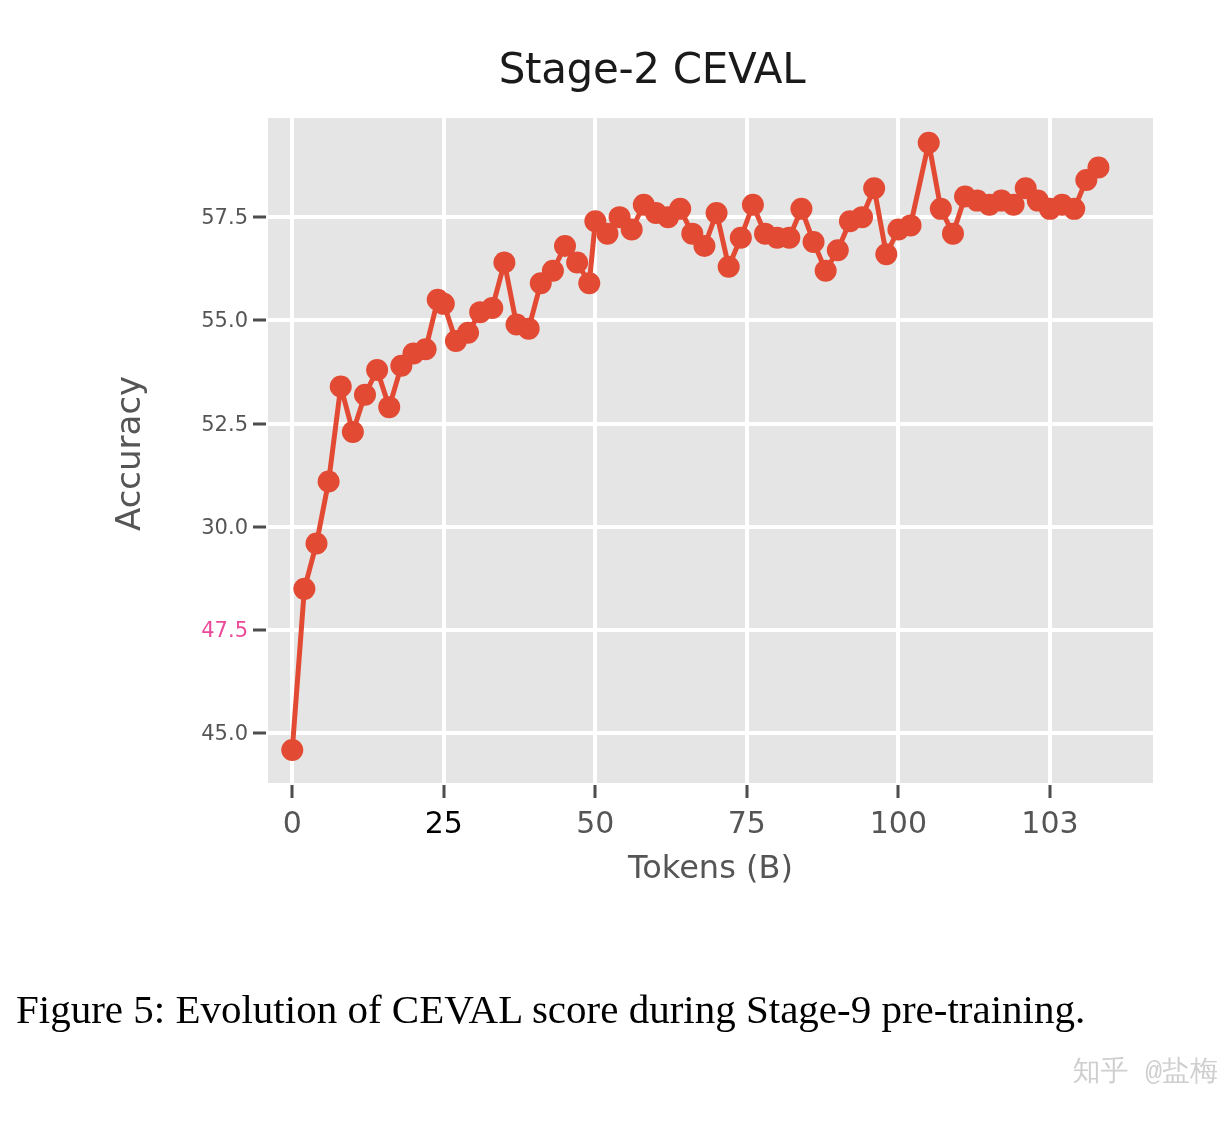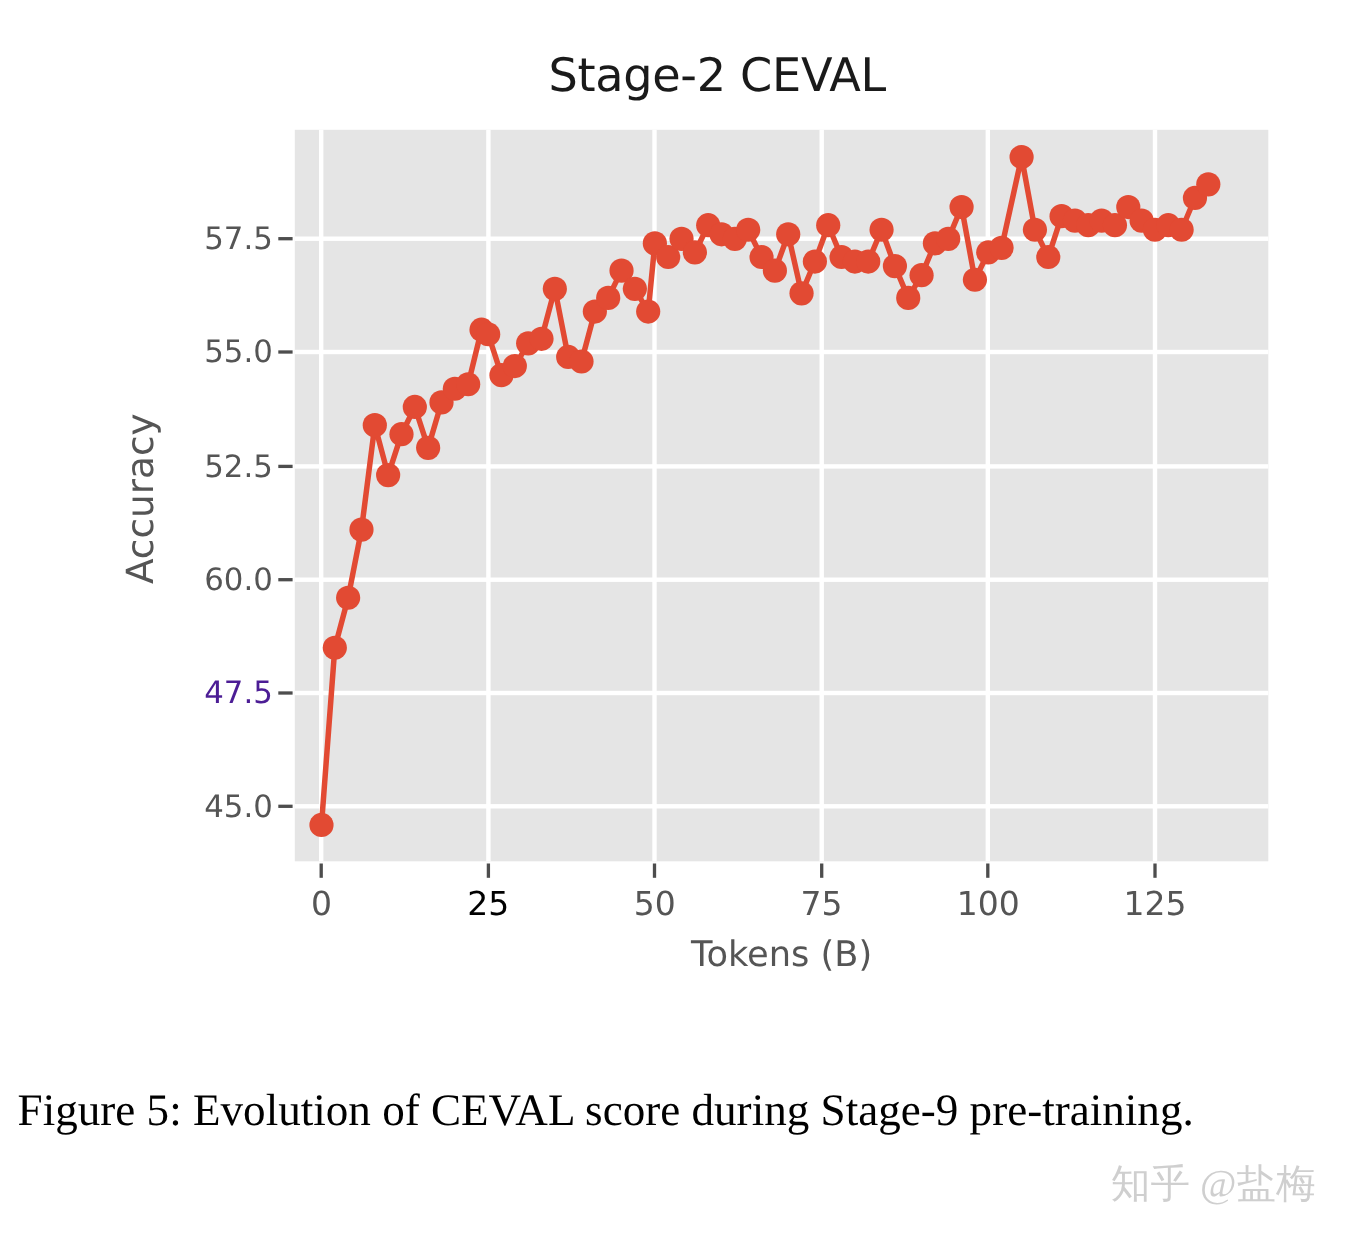--- a/index.html
+++ b/index.html
@@ -20,21 +20,21 @@
   }
   #gridlayer{position:absolute;left:0;top:0;width:100%;height:100%;}
   .gx{position:absolute;top:0;width:4px;height:100%;background:#ffffff;}
   .gy{position:absolute;left:0;height:4px;width:100%;background:#ffffff;}
 
   #series-svg{position:absolute;left:0;top:0;width:885px;height:665px;overflow:visible;}
 
   
   .ytick-label{
     position:absolute;right:0;width:120px;text-align:right;
-    font-size:28px;color:#555555;transform:translateY(-50%);
+    font-size:21px;color:#555555;transform:translateY(-50%);
     font-family:"DejaVu Sans",sans-serif;
   }
   .ytick-mark{position:absolute;width:13px;height:3px;background:#4d4d4d;transform:translateY(-50%);}
   .xtick-label{
     position:absolute;top:0;width:120px;text-align:center;
     font-size:30px;color:#555555;transform:translateX(-50%);
     font-family:"DejaVu Sans",sans-serif;
   }
   .xtick-mark{position:absolute;width:3px;height:13px;background:#4d4d4d;transform:translateX(-50%);}
 
@@ -47,61 +47,61 @@
     font-size:34px;color:#555555;font-family:"DejaVu Sans",sans-serif;
     transform-origin:left top;
   }
 
   #caption{
     position:absolute;left:16px;top:984px;width:1216px;
     font-family:"Liberation Serif",serif;font-size:41px;line-height:1.26;
     color:#000000;
   }
   #watermark{
-    position:absolute;right:36px;top:1052px;
-    font-family:Liberation Serif, serif;font-size:36px;color:#cfcfcf;
+    position:absolute;right:14px;top:1052px;
+    font-family:Liberation Mono, monospace;font-size:28px;color:#cfcfcf;
     white-space:nowrap;
   }
 </style>
 </head>
 <body>
 
 <div id="figure">
 
   <div id="chart-title">Stage-2 CEVAL</div>
 
   <div id="ylabel" style="left: 108px; top: 530.5px; transform: rotate(-90deg);">Accuracy</div>
 
   <div id="yticks">
       <div class="ytick-label" style="top: 733.435px; left: 128px; color: rgb(85, 85, 85);">45.0</div>
       <div class="ytick-mark" style="top: 733.435px; left: 253px;"></div>
-      <div class="ytick-label" style="top: 630.174px; left: 128px; color: #4c1d95;">47.5</div>
+      <div class="ytick-label" style="top: 630.174px; left: 128px; color: #ec4899;">47.5</div>
       <div class="ytick-mark" style="top: 630.174px; left: 253px;"></div>
-      <div class="ytick-label" style="top: 526.913px; left: 128px; color: rgb(85, 85, 85);">60.0</div>
+      <div class="ytick-label" style="top: 526.913px; left: 128px; color: rgb(85, 85, 85);">30.0</div>
       <div class="ytick-mark" style="top: 526.913px; left: 253px;"></div>
       <div class="ytick-label" style="top: 423.652px; left: 128px; color: rgb(85, 85, 85);">52.5</div>
       <div class="ytick-mark" style="top: 423.652px; left: 253px;"></div>
       <div class="ytick-label" style="top: 320.391px; left: 128px; color: rgb(85, 85, 85);">55.0</div>
       <div class="ytick-mark" style="top: 320.391px; left: 253px;"></div>
       <div class="ytick-label" style="top: 217.13px; left: 128px; color: rgb(85, 85, 85);">57.5</div>
       <div class="ytick-mark" style="top: 217.13px; left: 253px;"></div>
     </div>
   <div id="xticks">
       <div class="xtick-mark" style="left: 292.247px; top: 785px;"></div>
       <div class="xtick-label" style="left: 292.247px; top: 805px; color: rgb(85, 85, 85);">0</div>
       <div class="xtick-mark" style="left: 443.788px; top: 785px;"></div>
       <div class="xtick-label" style="left: 443.788px; top: 805px; color: #000000;">25</div>
       <div class="xtick-mark" style="left: 595.329px; top: 785px;"></div>
       <div class="xtick-label" style="left: 595.329px; top: 805px; color: rgb(85, 85, 85); text-align: center;">50</div>
       <div class="xtick-mark" style="left: 746.87px; top: 785px;"></div>
       <div class="xtick-label" style="left: 746.87px; top: 805px; color: rgb(85, 85, 85);">75</div>
       <div class="xtick-mark" style="left: 898.411px; top: 785px;"></div>
       <div class="xtick-label" style="left: 898.411px; top: 805px; color: rgb(85, 85, 85);">100</div>
       <div class="xtick-mark" style="left: 1049.95px; top: 785px;"></div>
-      <div class="xtick-label" style="left: 1049.95px; top: 805px; color: rgb(85, 85, 85);">125</div>
+      <div class="xtick-label" style="left: 1049.95px; top: 805px; color: rgb(85, 85, 85);">103</div>
     </div>
 
   <div id="panel">
     <div id="gridlayer">
         <div class="gx" style="left: 22.2466px; background: rgb(255, 255, 255);"></div>
         <div class="gx" style="left: 173.788px; background: rgb(255, 255, 255);"></div>
         <div class="gx" style="left: 325.329px; background: rgb(255, 255, 255);"></div>
         <div class="gx" style="left: 476.87px; background: rgb(255, 255, 255);"></div>
         <div class="gx" style="left: 628.411px; background: rgb(255, 255, 255);"></div>
         <div class="gx" style="left: 779.952px; background: rgb(255, 255, 255);"></div>

